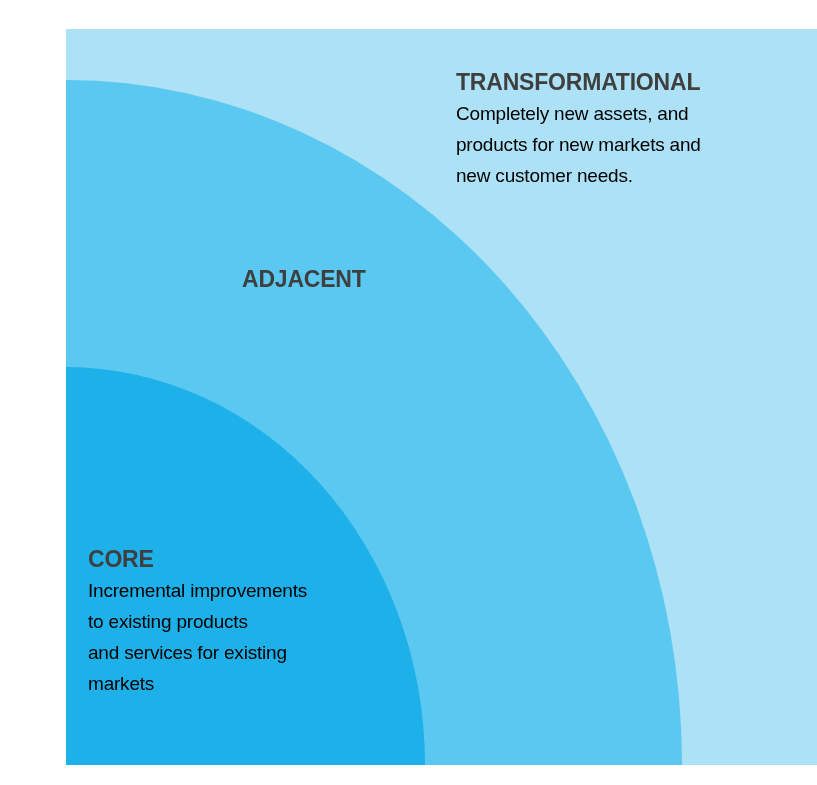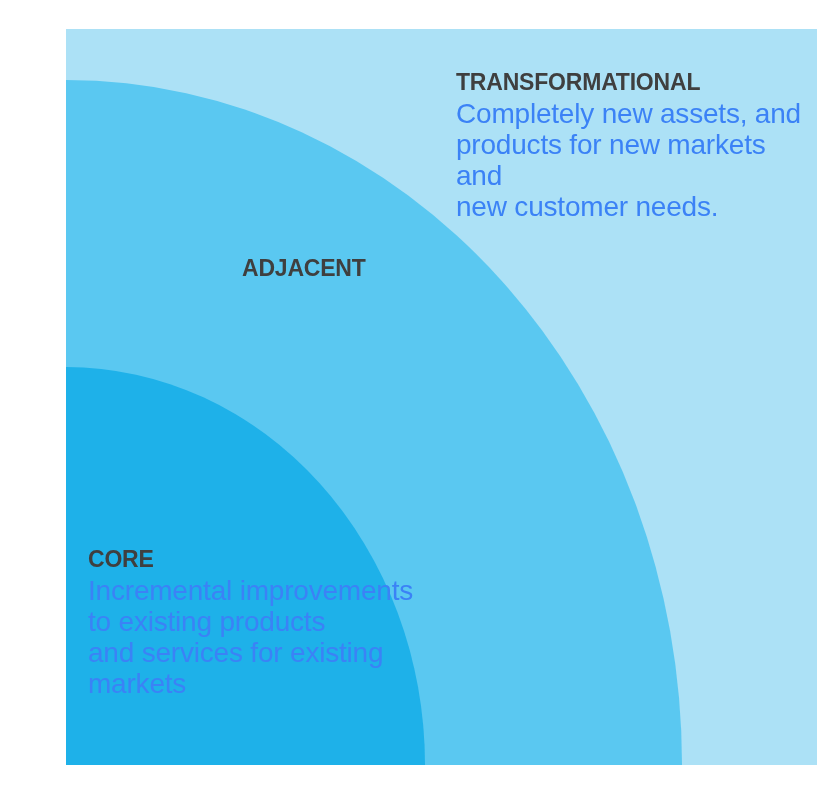--- a/index.html
+++ b/index.html
@@ -49,28 +49,28 @@
     position: absolute;
     letter-spacing: -0.2px;
   }
   .zone-label {
     font-size: 23px;
     font-weight: 700;
     line-height: 31px;
     color: #3f3f3f;
   }
   .zone-desc {
-    font-size: 28px;
+    font-size: 19px;
     font-weight: 400;
     line-height: 31px;
-    color: #3b82f6;
+    color: #000000;
     white-space: pre-line;
   }
   .pos-transformational { left: 416px; top: 67px;  width: 360px; }
-  .pos-adjacent         { left: 202px; top: 253px; width: 370px; }
+  .pos-adjacent         { left: 202px; top: 264px; width: 370px; }
   .pos-core             { left: 48px;  top: 544px; width: 370px; }
 </style>
 </head>
 <body>
 
 <div class="canvas">
 
   <div class="zone-square">
     <div class="arc arc-adjacent"></div>
     <div class="arc arc-core"></div>

